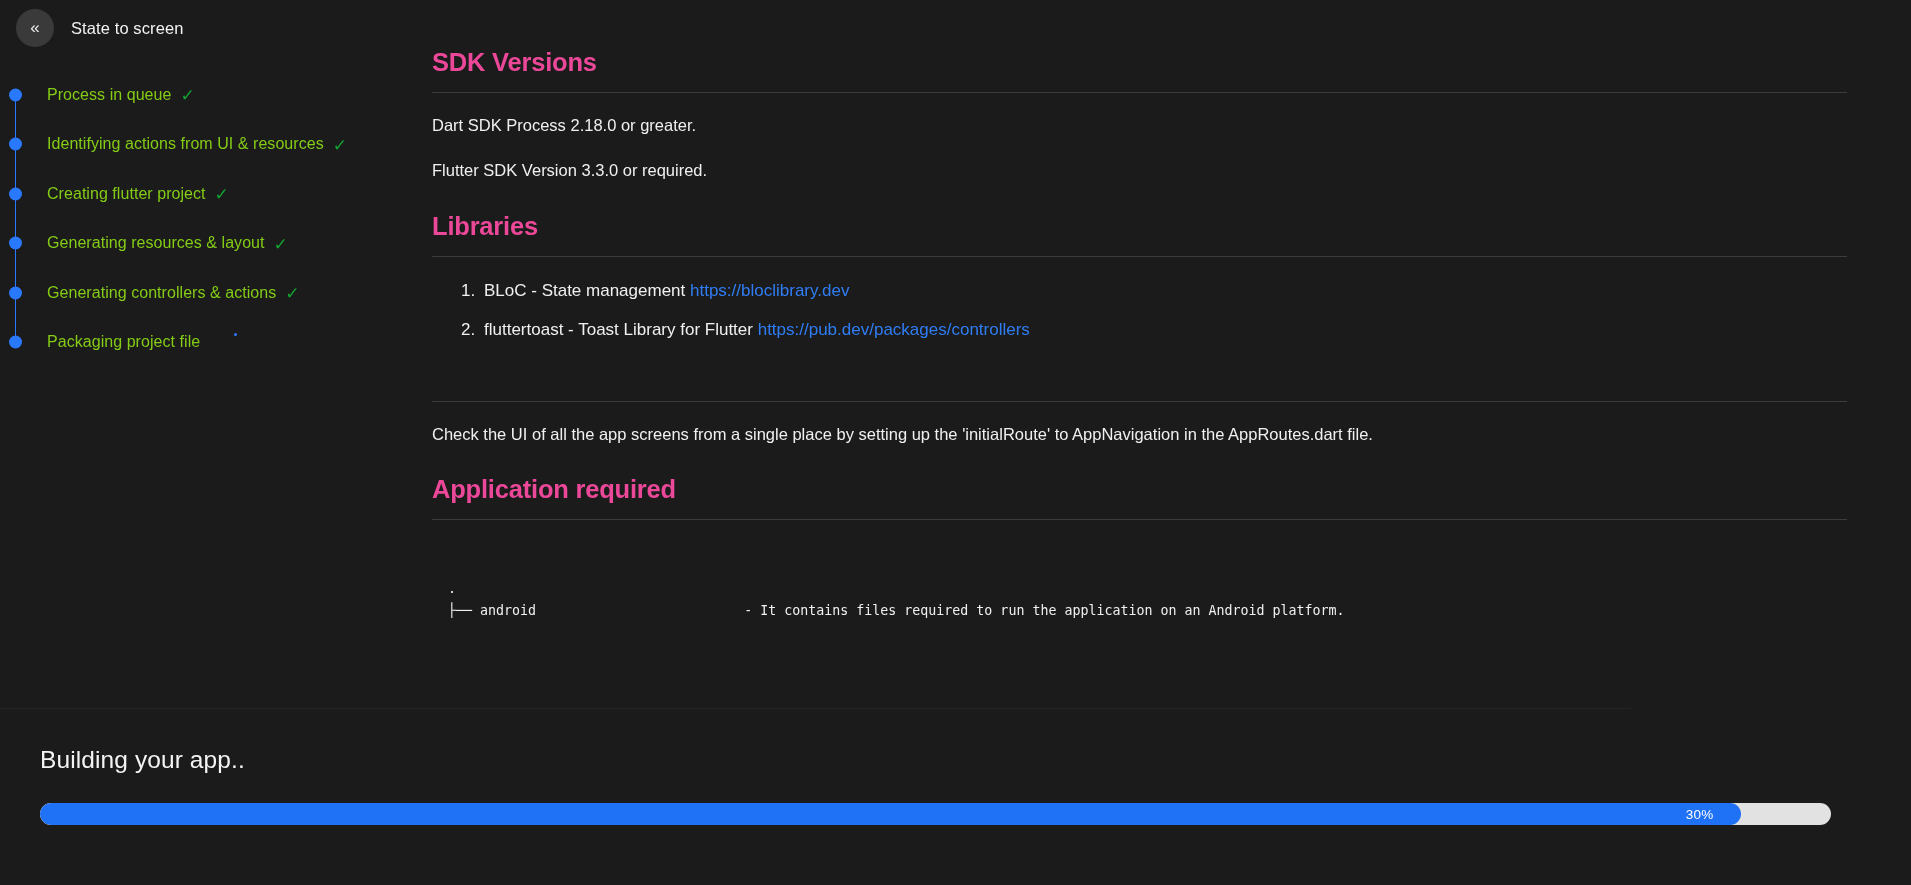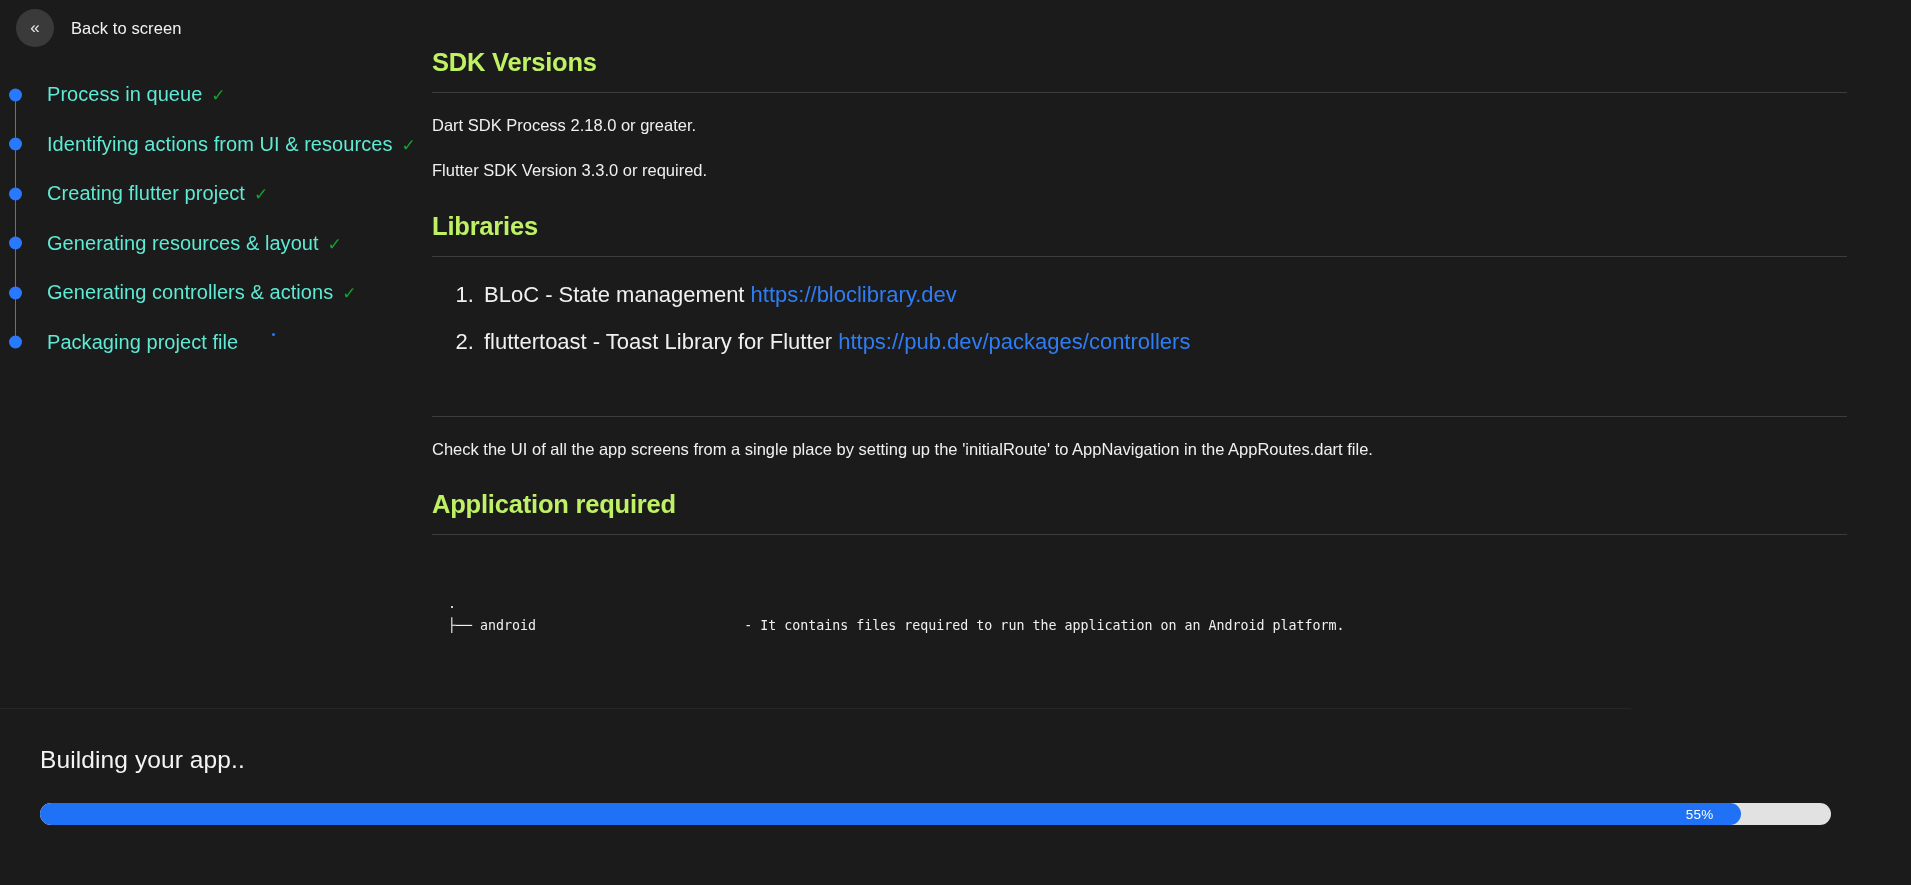--- a/index.html
+++ b/index.html
@@ -86,22 +86,22 @@
     left: 0px;
     top: 50%;
     transform: translateY(-50%);
     width: 13px;
     height: 13px;
     border-radius: 50%;
     background: #2979ff;
   }
   .step-label {
     margin-left: 47px;
-    font-size: 20px;
-    color: #5eead4;
+    font-size: 16px;
+    color: #84cc16;
     white-space: nowrap;
     letter-spacing: .05px;
   }
   .check {
     margin-left: 9px;
     color: #12a330;
     font-size: 17px;
     line-height: 1;
     display: inline-block;
     transform: translateY(1px);
@@ -120,21 +120,21 @@
   .doc {
     position: absolute;
     left: 432px;
     top: 48px;
     width: 1415px;
   }
   .doc h2 {
     font-size: 25.5px;
     font-weight: bold;
     letter-spacing: -.2px;
-    color: #bef264;
+    color: #ec4899;
   }
   .hr {
     height: 1px;
     background: #3c3c3c;
     margin-top: 15px;
     margin-bottom: 8px;
     width: 1415px;
   }
   .para {
     font-size: 16.5px;
@@ -142,21 +142,21 @@
     color: #f0f0f0;
     margin-top: 20px;
   }
   .block-gap { height: 29px; }
   ol.libs {
     margin-top: 21px;
     padding-left: 48px;
     list-style-position: outside;
   }
   ol.libs li {
-    font-size: 22px;
+    font-size: 17px;
     line-height: 1.5;
     color: #f0f0f0;
     margin-bottom: 14px;
     padding-left: 4px;
   }
   a.link {
     color: #2f7df4;
     text-decoration: none;
   }
   .tree {
@@ -212,21 +212,21 @@
     letter-spacing: .2px;
   }
 </style>
 </head>
 <body>
 
 <div class="topbar">
   <div class="back-btn">
     <span class="chev">«</span>
   </div>
-  <div class="back-label">Back to screen</div>
+  <div class="back-label">State to screen</div>
 </div>
 
 <div class="steps">
 
   <div class="step">
     <div class="rail-col">
       <div class="rail-line"></div>
       <div class="dot"></div>
     </div>
     <div class="step-label">Process in queue</div>
@@ -311,16 +311,16 @@
   <div class="hr"></div>
   <div class="tree">.
 ├── android                          - It contains files required to run the application on an Android platform.</div>
 
 </div>
 
 <div class="buildbar">
   <div class="build-title">Building your app..</div>
   <div class="track">
     <div class="fill" id="progress-fill" style="width: 95%;">
-      <span>55%</span>
+      <span>30%</span>
     </div>
   </div>
 </div>
 
 </body></html>

